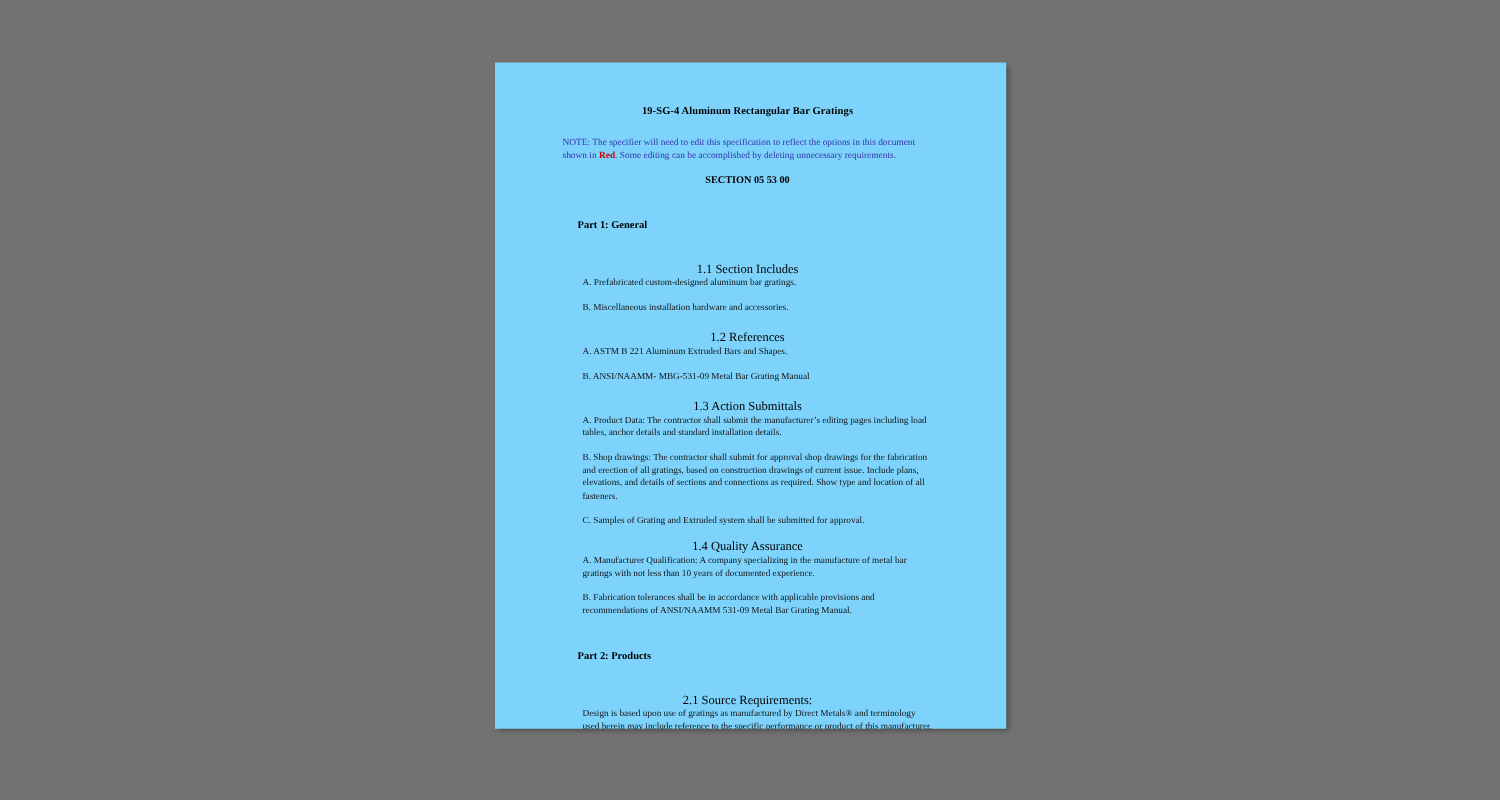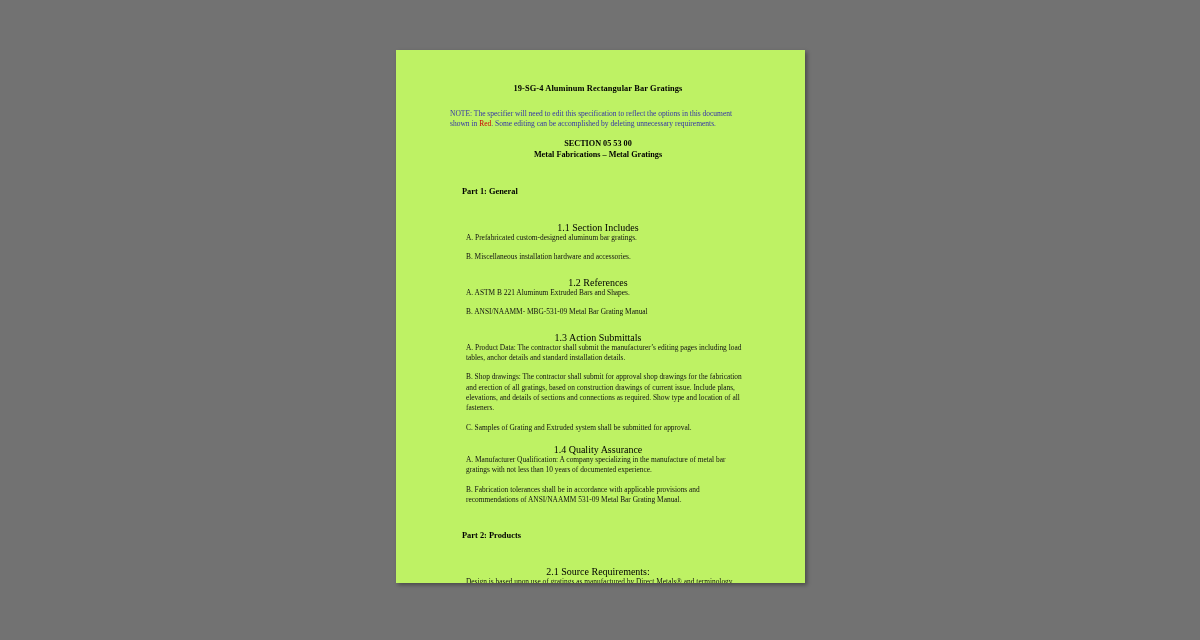--- a/index.html
+++ b/index.html
@@ -17,21 +17,21 @@
     position: relative;
     width: 1200px;
     height: 640px;
   }
   .page {
     position: absolute;
     left: 396px;
     top: 50px;
     width: 409px;
     height: 533px;
-    background: #bef264;
+    background: #7dd3fc;
     box-shadow: 2px 2px 4px rgba(0,0,0,0.35);
     overflow: hidden;
   }
   .page-inner {
     position: absolute;
     left: 54px;
     top: 34px;
     width: 296px;
   }
   .doc-title {
@@ -45,21 +45,21 @@
   }
   .note-blue {
     color: #3333a8;
     font-size: 7.5px;
     line-height: 1.42;
     margin: 0;
     text-align: left;
   }
   .red-word {
     color: #cc0000;
-    font-weight: normal;
+    font-weight: bold;
   }
   .gap-sm { height: 8px; }
   .gap-md { height: 11px; }
   .gap-lg { height: 14px; }
   .section-heading {
     text-align: center;
     font-weight: bold;
     font-size: 8.2px;
     color: #000000;
     line-height: 1.42;
@@ -100,21 +100,20 @@
 
       <div class="gap-md"></div>
 
       <p class="note-blue">
         <span>NOTE:  The specifier will need to edit this specification to reflect the options in this document shown in </span><span class="red-word">Red</span><span>.  Some editing can be accomplished by deleting unnecessary requirements.</span>
       </p>
 
       <div class="gap-sm"></div>
 
       <div class="section-heading">SECTION 05 53 00</div>
-      <div class="section-heading">Metal Fabrications – Metal Gratings</div>
 
       <div class="gap-lg"></div>
 
       <div class="part-heading">Part 1: General</div>
 
       <div class="gap-lg"></div>
 
       <div class="sub-heading">1.1 Section Includes</div>
       <p class="body-item">A. Prefabricated custom-designed aluminum bar gratings.</p>
       <div class="item-gap"></div>

